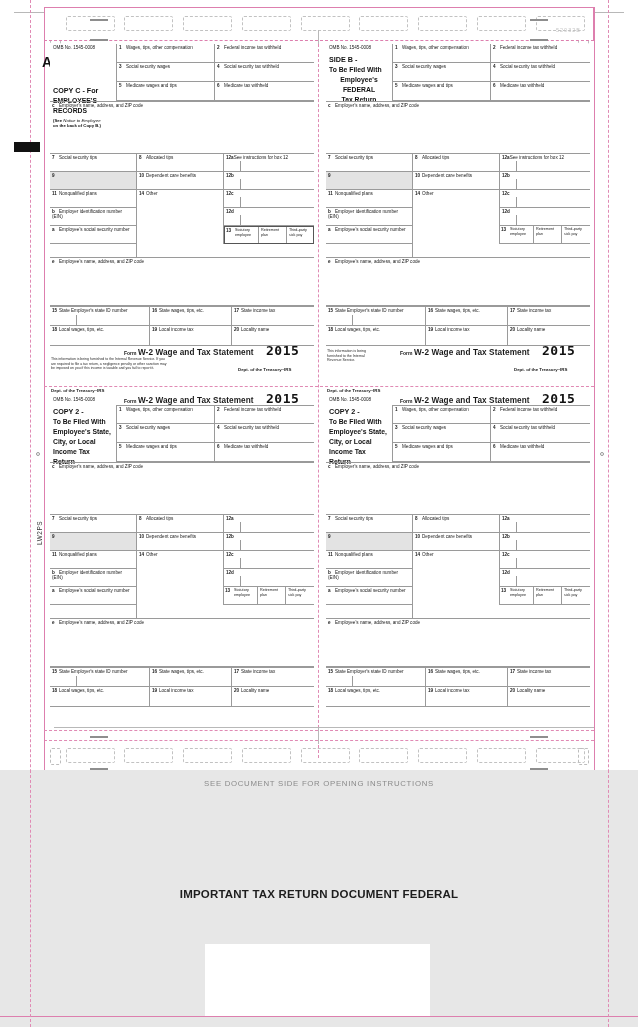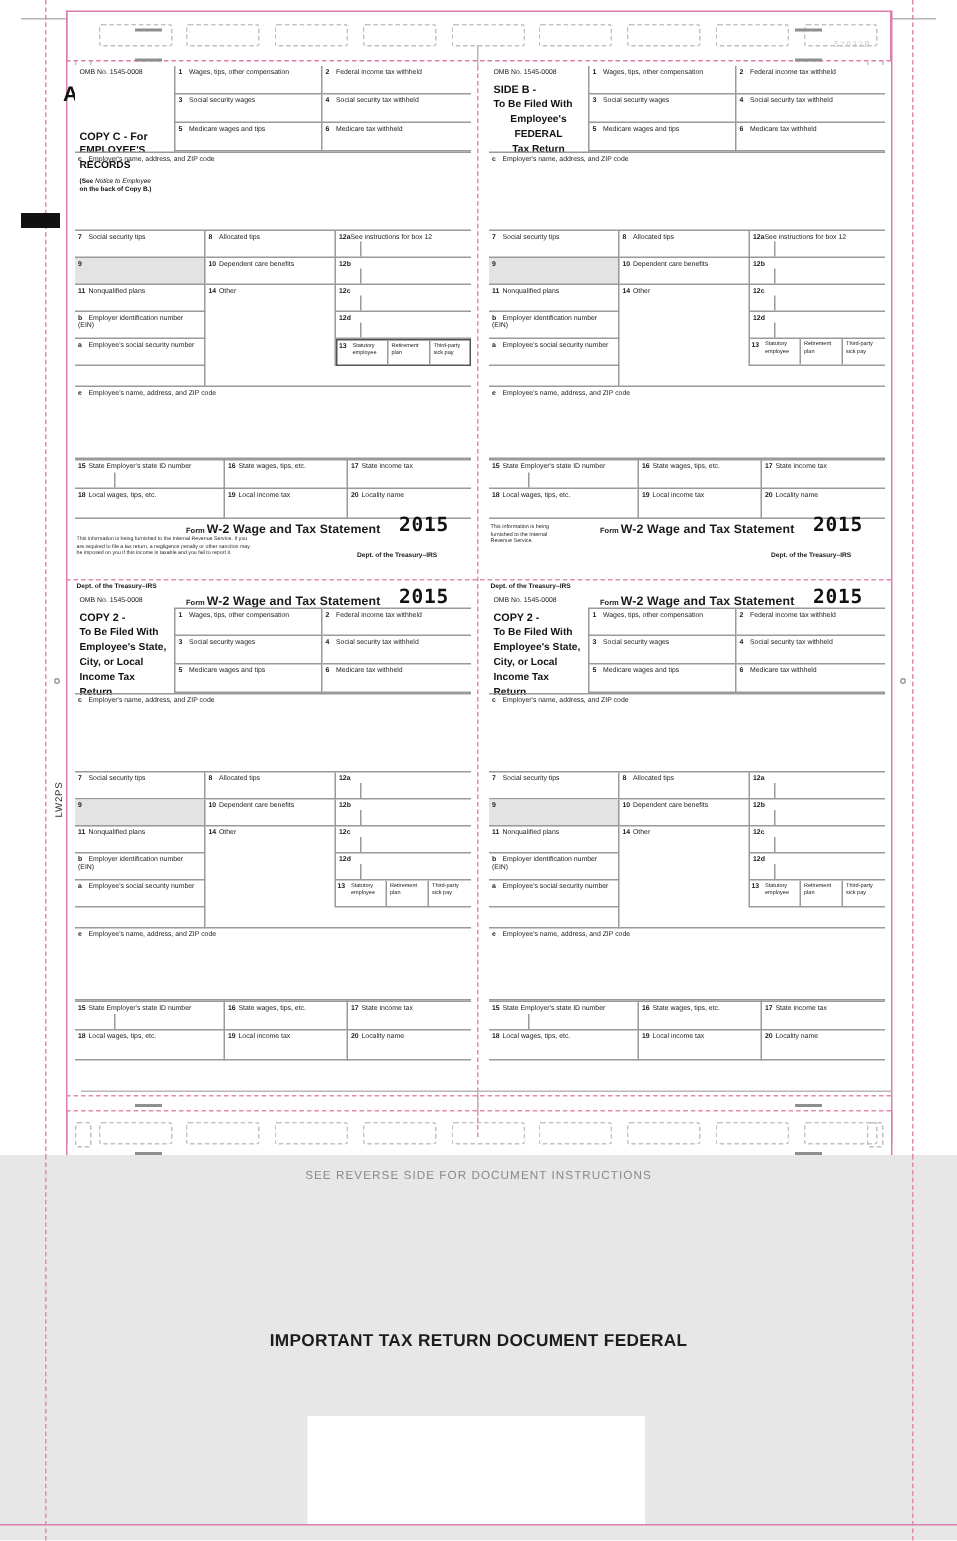--- a/index.html
+++ b/index.html
@@ -834,21 +834,21 @@
   <div class="tick" style="left:90px; top:768px; width:18px; height:2px;"></div>
   <div class="tick" style="left:530px; top:768px; width:18px; height:2px;"></div>
 
   <div class="perf-h" style="left:44px; top:740px; width:550px;"></div>
   <div class="perf-h" style="left:44px; top:770px; width:550px;"></div>
   <div class="perf-solid-v" style="left:44px; top:740px; height:40px;"></div>
   <div class="perf-solid-v" style="left:594px; top:740px; height:40px;"></div>
 
   <div class="mailer" style="left:0px; top:770px; width:638px; height:257px;"></div>
 
-  <div class="mail-inst" style="left:0px; top:779px;">SEE REVERSE SIDE FOR DOCUMENT INSTRUCTIONS</div>
+  <div class="mail-inst" style="left:0px; top:779px;">SEE DOCUMENT SIDE FOR OPENING INSTRUCTIONS</div>
 
   <div class="mail-important" style="left:0px; top:888px;">IMPORTANT TAX RETURN DOCUMENT FEDERAL</div>
 
   <div class="window" style="left:205px; top:944px; width:225px; height:72px;"></div>
 
   <div class="perf-solid-h" style="left:0px; top:1016px; width:638px;"></div>
   <div class="perf-v" style="left:30px; top:770px; height:257px;"></div>
   <div class="perf-v" style="left:608px; top:770px; height:257px;"></div>
 </div>
 

